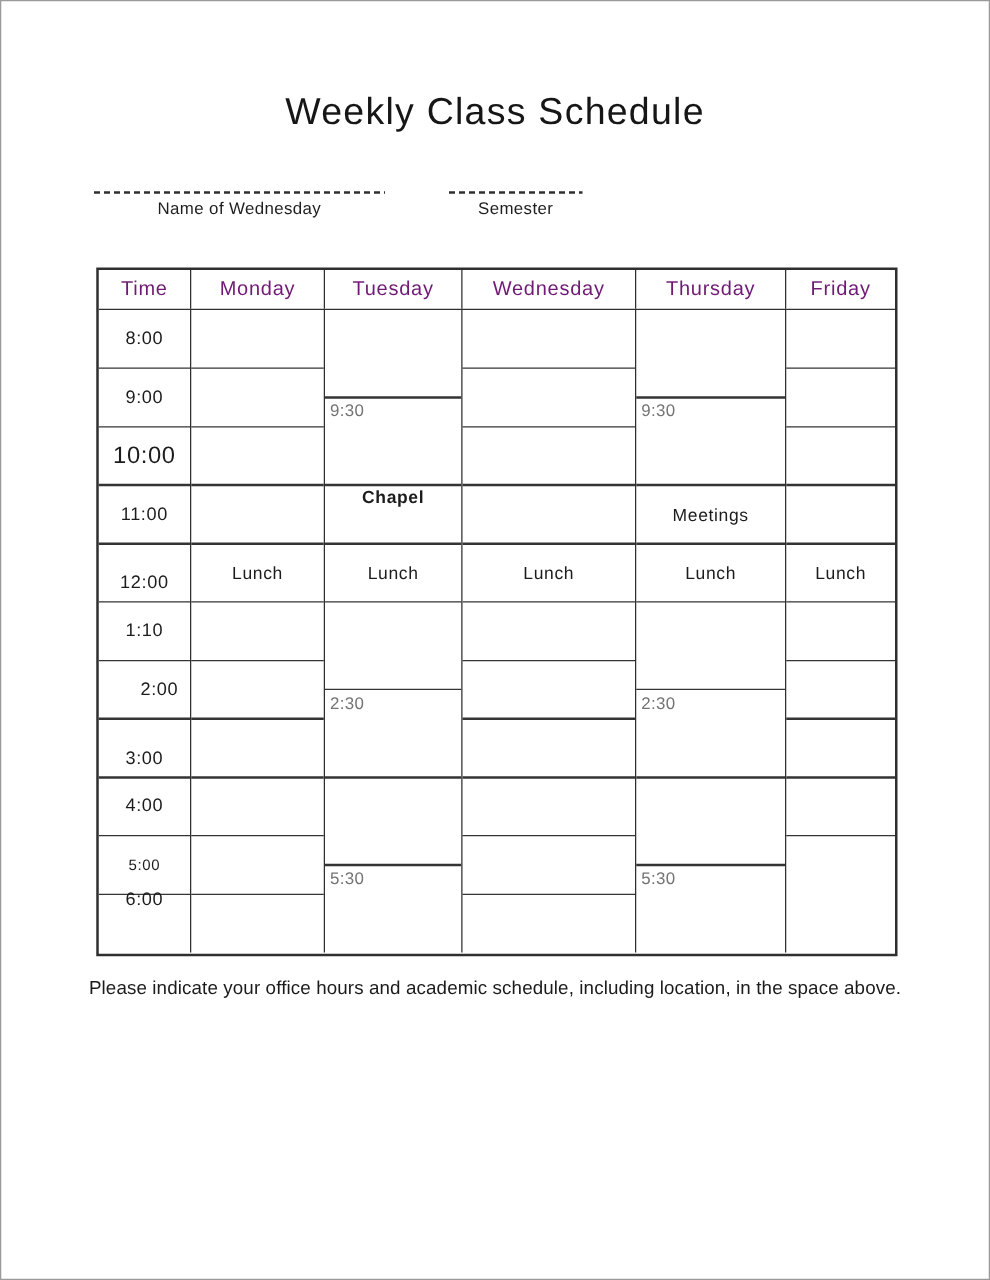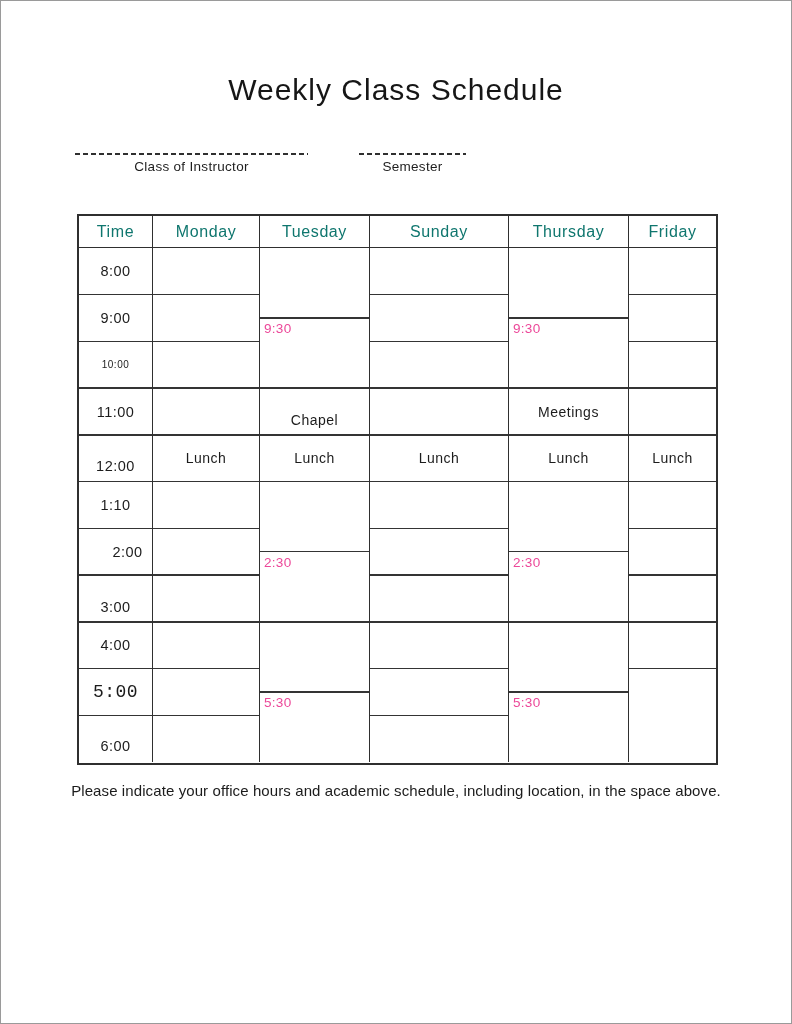--- a/index.html
+++ b/index.html
@@ -27,90 +27,90 @@
   #field-2 { left:545px; width:165px; }
 
   .schedule {
     position:absolute; left:76px; top:213px; width:641px; height:551px;
     border:2px solid #2f2f2f; box-sizing:border-box; background:#fff;
   }
   .header-row { display:flex; height:31px; border-bottom:1.5px solid #2f2f2f; }
   .hcell {
     box-sizing:border-box; border-right:1.5px solid #2f2f2f;
     display:flex; align-items:center; justify-content:center;
-    font-size:16px; letter-spacing:0.6px; color:#0f766e;
+    font-size:16px; letter-spacing:0.6px; color:#701a75;
   }
   .hcell:last-child { border-right:none; }
   .tbody { position:relative; display:flex; height:514px;text-align:right; }
   .tcol { position:relative; box-sizing:border-box; border-right:1.5px solid #2f2f2f; height:100%; }
   .tcol:last-child { border-right:none; }
   .hline { position:absolute; left:0; right:0; height:1.4px; background:#343434; }
   .centered-entry {
     position:absolute; left:0; right:0;
     display:flex; align-items:center; justify-content:center;
     font-size:14px; letter-spacing:0.5px; color:#1c1c1c;
   }
   .left-entry {
-    position:absolute; left:4px; font-size:13.5px; letter-spacing:0.3px; color:#ec4899;
+    position:absolute; left:4px; font-size:13.5px; letter-spacing:0.3px; color:#737373;
   }
   .note {
     position:absolute; top:781px; left:0; right:0; margin:0;
     text-align:center; font-size:15px; letter-spacing:0.1px; color:#1b1b1b;
   }
 </style>
 </head>
 <body>
 
 <div class="page">
 
   <h1 class="title">Weekly Class Schedule</h1>
 
   <div class="field" id="field-0">
     <div class="dash"></div>
-    <div class="flabel">Class of Instructor</div>
+    <div class="flabel">Name of Wednesday</div>
   </div>
 
   <div class="field" id="field-1">
     <div class="dash"></div>
     <div class="flabel">Semester</div>
   </div>
 
 
   <div class="schedule">
     <div class="header-row" id="hrow">
         <div class="hcell" style="width: 74px;">Time</div>
         <div class="hcell" style="width: 107px;">Monday</div>
         <div class="hcell" style="width: 110px;">Tuesday</div>
-        <div class="hcell" style="width: 139px;">Sunday</div>
+        <div class="hcell" style="width: 139px;">Wednesday</div>
         <div class="hcell" style="width: 120px;">Thursday</div>
         <div class="hcell" style="width: 87px;">Friday</div>
       </div>
     <div class="tbody" id="tbody">
         <div class="tcol" style="width: 74px;">
           <div class="hline" style="top: 46.0273px;"></div>
           <div class="hline" style="top: 92.7545px;"></div>
           <div class="hline" style="top: 139.482px;"></div>
           <div class="hline" style="top: 186.209px;"></div>
           <div class="hline" style="top: 232.936px;"></div>
           <div class="hline" style="top: 279.664px;"></div>
           <div class="hline" style="top: 326.391px;"></div>
           <div class="hline" style="top: 373.118px;"></div>
           <div class="hline" style="top: 419.845px;"></div>
           <div class="hline" style="top: 466.573px;"></div>
           <div class="centered-entry" style="top: 0px; height: 46.7273px; font-size: 14.5px;">8:00</div>
           <div class="centered-entry" style="top: 46.7273px; height: 46.7273px; font-size: 14.5px;">9:00</div>
-          <div class="centered-entry" style="top: 93.4545px; height: 46.7273px; font-size: 10px;">10:00</div>
+          <div class="centered-entry" style="top: 93.4545px; height: 46.7273px; font-size: 19px;">10:00</div>
           <div class="centered-entry" style="top: 140.182px; height: 46.7273px; font-size: 14.5px;">11:00</div>
           <div class="centered-entry" style="top: 186.909px; height: 62px; font-size: 14.5px;">12:00</div>
           <div class="centered-entry" style="top: 233.636px; height: 46.7273px; font-size: 14.5px;">1:10</div>
           <div class="centered-entry" style="top: 280.364px; height: 46.7273px; font-size: 14.5px; margin-left: 24px;">2:00</div>
           <div class="centered-entry" style="top: 327.091px; height: 64px; font-size: 14.5px;">3:00</div>
           <div class="centered-entry" style="top: 373.818px; height: 46.7273px; font-size: 14.5px;">4:00</div>
-          <div class="centered-entry" style="top: 420.545px; height: 46.7273px; font-size: 18px; font-family: Liberation Mono, monospace;">5:00</div>
-          <div class="centered-entry" style="top: 474px; height: 47px; font-size: 14.5px;">6:00</div>
+          <div class="centered-entry" style="top: 420.545px; height: 46.7273px; font-size: 12px;">5:00</div>
+          <div class="centered-entry" style="top: 448px; height: 47px; font-size: 14.5px;">6:00</div>
         </div>
         <div class="tcol" style="width: 107px;">
           <div class="hline" style="top: 46.0273px;"></div>
           <div class="hline" style="top: 92.7545px;"></div>
           <div class="hline" style="top: 139.482px;"></div>
           <div class="hline" style="top: 186.209px;"></div>
           <div class="hline" style="top: 232.936px;"></div>
           <div class="hline" style="top: 279.664px;"></div>
           <div class="hline" style="top: 326.391px;"></div>
           <div class="hline" style="top: 373.118px;"></div>
@@ -120,21 +120,21 @@
         </div>
         <div class="tcol" style="width: 110px;">
           <div class="hline" style="top: 69.3909px;"></div>
           <div class="hline" style="top: 139.482px;"></div>
           <div class="hline" style="top: 186.209px;"></div>
           <div class="hline" style="top: 232.936px;"></div>
           <div class="hline" style="top: 303.027px;"></div>
           <div class="hline" style="top: 373.118px;"></div>
           <div class="hline" style="top: 443.209px;"></div>
           <div class="left-entry" style="top: 73.0909px;">9:30</div>
-          <div class="centered-entry" style="top: 149px; height: 46.7273px;">Chapel</div>
+          <div class="centered-entry" style="top: 126px; height: 46.7273px; font-weight: bold;">Chapel</div>
           <div class="centered-entry" style="top: 186.909px; height: 46.7273px;">Lunch</div>
           <div class="left-entry" style="top: 306.727px;">2:30</div>
           <div class="left-entry" style="top: 446.909px;">5:30</div>
         </div>
         <div class="tcol" style="width: 139px;">
           <div class="hline" style="top: 46.0273px;"></div>
           <div class="hline" style="top: 92.7545px;"></div>
           <div class="hline" style="top: 139.482px;"></div>
           <div class="hline" style="top: 186.209px;"></div>
           <div class="hline" style="top: 232.936px;"></div>

